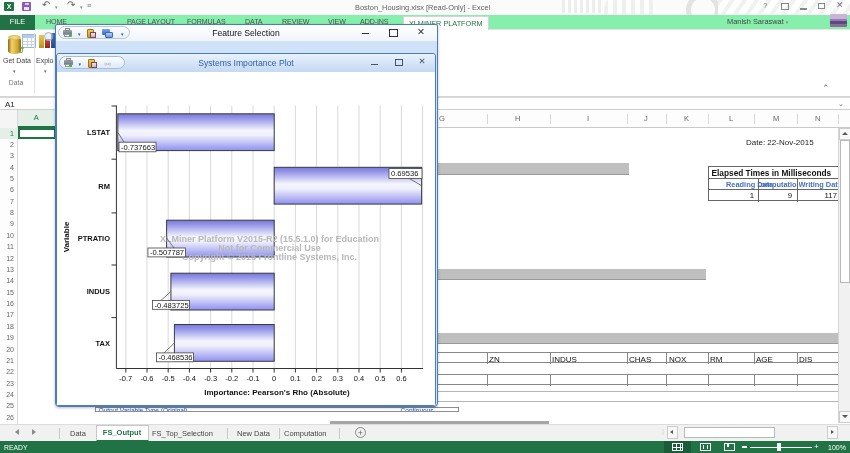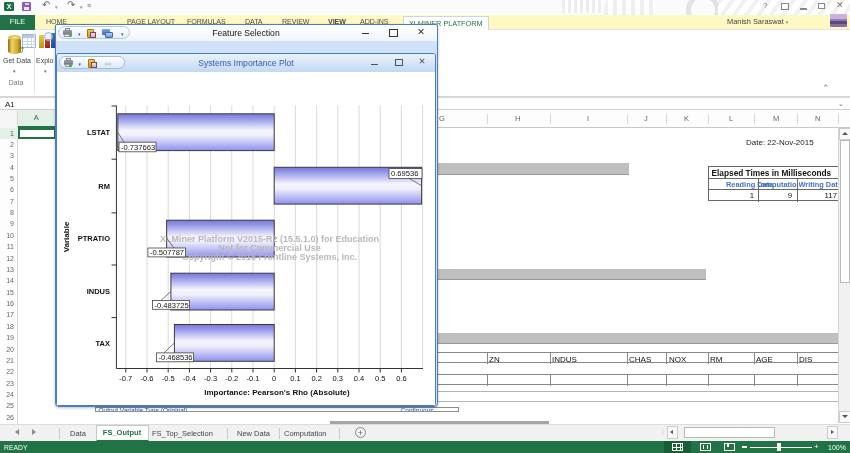--- a/index.html
+++ b/index.html
@@ -23,39 +23,40 @@
     <div class="abs" style="left:22px;top:2px;width:9px;height:9px;background:#8a5bb8;border-radius:1px;">
       <div class="abs" style="left:2.5px;top:0.5px;width:4px;height:2.5px;background:#d9ccea;"></div>
       <div class="abs" style="left:2px;top:4.5px;width:5px;height:3.5px;background:#ece5f5;"></div>
     </div>
     <div class="abs" style="left:42px;top:-1px;width:14px;height:13px;color:#666;font-size:10px;">↶</div>
     <div class="abs" style="left:55px;top:4px;color:#888;font-size:5px;">▾</div>
     <div class="abs" style="left:67px;top:-1px;width:14px;height:13px;color:#666;font-size:10px;">↷</div>
     <div class="abs" style="left:80px;top:4px;color:#888;font-size:5px;">▾</div>
     <div class="abs" style="left:87px;top:2px;color:#666;font-size:7px;">≡</div>
 
+    <div class="abs" style="left:355px;top:2px;width:200px;height:11px;font-size:7.4px;color:#5f5f5f;line-height:11px;">Boston_Housing.xlsx  [Read-Only] - Excel</div>
 
     <div class="abs" style="left:763px;top:1px;color:#777;font-size:8px;">?</div>
     <div class="abs" style="left:781px;top:3px;width:8px;height:7px;border:1px solid #888;"></div>
     <div class="abs" style="left:800px;top:8px;width:7px;height:2px;background:#888;"></div>
     <div class="abs" style="left:818px;top:3px;width:7px;height:6px;border:1px solid #888;background:#fff;"></div>
     <div class="abs" style="left:836px;top:0px;color:#777;font-size:9px;">✕</div>
   </div>
 
-  <div class="abs" style="left:0;top:15px;width:850px;height:14.5px;background:#fef9c3;padding-left:40px;">
+  <div class="abs" style="left:0;top:15px;width:850px;height:14.5px;background:#86efac;padding-left:40px;">
     <div class="abs" style="left:0;top:14px;width:850px;height:1px;background:#e4e4e4;"></div>
     <div class="abs" style="left:0;top:0;width:35px;height:14.5px;background:#217346;color:#fff;font-size:7.3px;text-align:center;line-height:14.5px;">FILE</div>
     <div class="abs" style="left:40px;top:0;height:14.5px;font-size:7.1px;color:#4d4d4d;line-height:15px;white-space:nowrap;letter-spacing:-0.1px;">
       <span style="position:absolute;left:6px;">HOME</span>
       <span style="position:absolute;left:47px;margin-top:26px;">INSERT</span>
       <span style="position:absolute;left:87px;">PAGE LAYOUT</span>
       <span style="position:absolute;left:147px;">FORMULAS</span>
       <span style="position:absolute;left:205px;">DATA</span>
       <span style="position:absolute;left:242px;text-align:right;">REVIEW</span>
-      <span style="position:absolute;left:288px;font-weight:bold;">VIEW</span>
+      <span style="position:absolute;left:288px;">VIEW</span>
       <span style="position:absolute;left:320px;">ADD-INS</span>
     </div>
     <div class="abs" style="left:403px;top:1px;width:85.5px;height:14.5px;background:#fff;border:1px solid #d4d4d4;border-bottom:none;color:#217346;font-size:7.3px;text-align:center;line-height:14px;">XLMINER PLATFORM</div>
   </div>
 
   <div class="abs" style="left:0;top:29.5px;width:850px;height:67.5px;background:#ffffff;border-bottom:1px solid #d5d5d5;">
 
     <div class="abs" style="left:22px;top:4px;width:14px;height:14px;background:#fff;border:1px solid #9db8d6;">
       <div class="abs" style="left:0;top:0;width:12px;height:3px;background:#b6cce6;"></div>
       <div class="abs" style="left:4px;top:3px;width:1px;height:9px;background:#c6d6ea;"></div>

